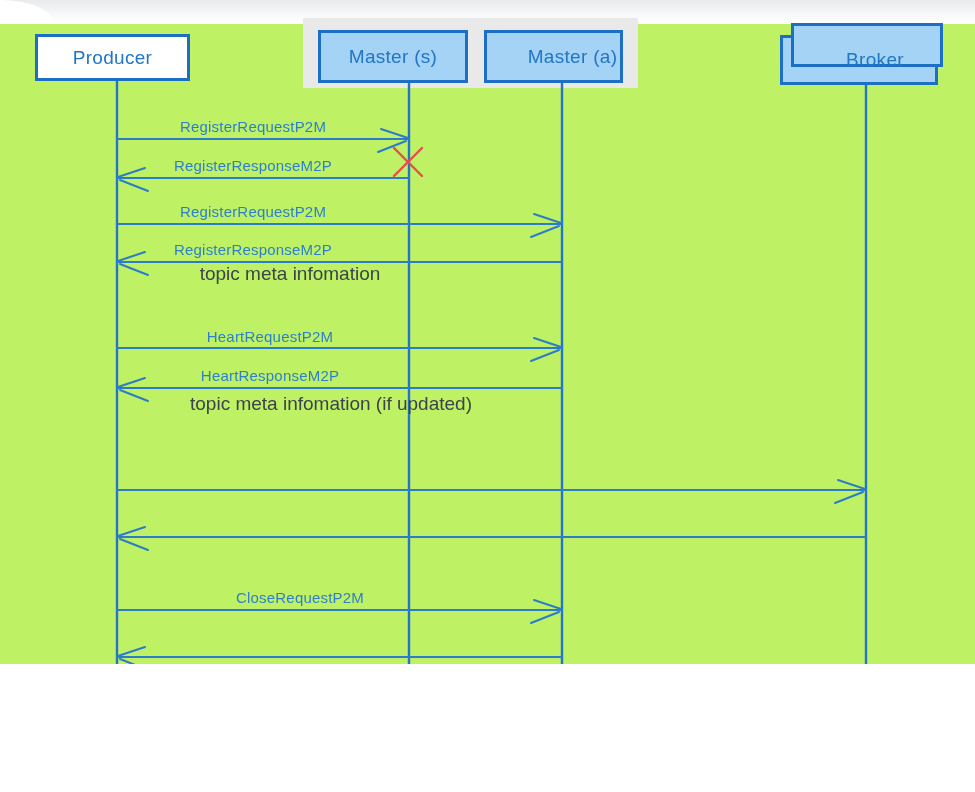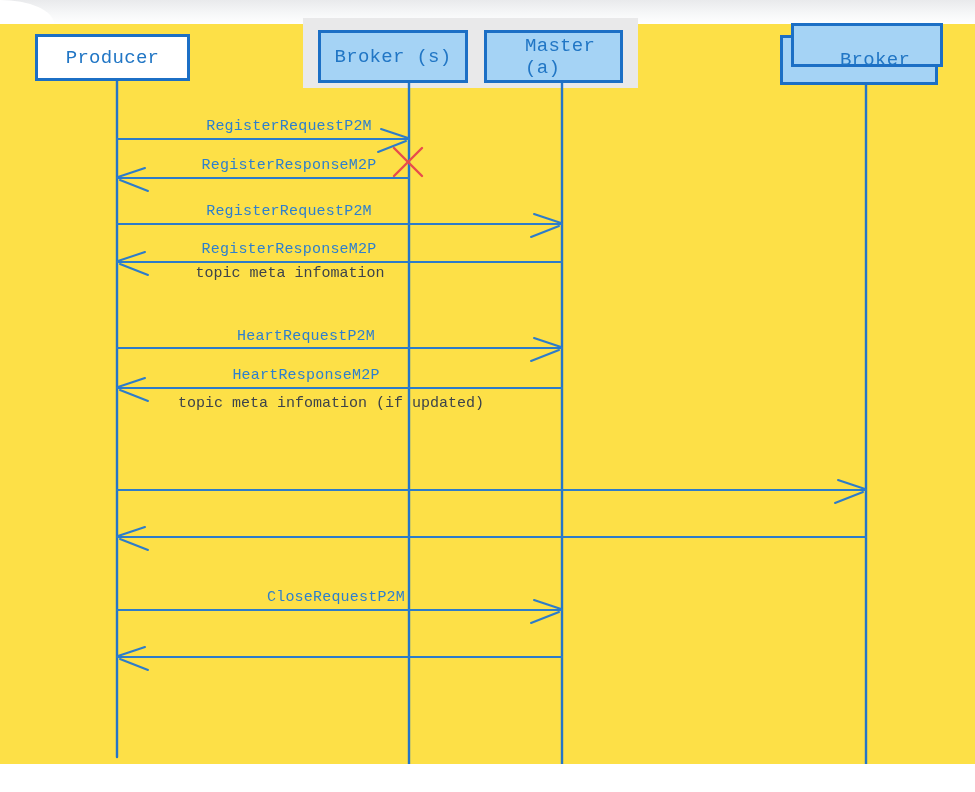--- a/index.html
+++ b/index.html
@@ -1,22 +1,22 @@
 <!DOCTYPE html>
 <html style="--c-border: #1c6fc5; --c-fill: #a5d3f5; --c-pfill: #ffffff; --c-ptext: #2176c5; --c-mtext: #2d7fce; --c-ntext: #3c434b;"><head>
 <meta charset="utf-8">
 <style>
   html, body { margin: 0; padding: 0; background: #ffffff; }
   .stage {
     position: relative;
     width: 975px;
-    height: 764px;
-    background: #fde047;
+    height: 664px;
+    background: #bef264;
     overflow: hidden;
-    font-family: Liberation Mono, monospace;
+    font-family: Liberation Sans, sans-serif;
   }
   
   .top-shade {
     position: absolute; top: 0; left: 0; width: 100%; height: 24px;
     background: linear-gradient(180deg, #e9eaec 0%, #f6f7f8 55%, #ffffff 100%);
     z-index: 0;
   }
   .corner-mask {
     position: absolute; top: 0; left: 0; width: 54px; height: 24px;
     background: #ffffff;
@@ -50,27 +50,26 @@
   }
   .labels { position: absolute; top: 0; left: 0; width: 100%; height: 100%; z-index: 4; pointer-events: none; }
   .msg-label {
     position: absolute;
     transform: translateX(-50%);
     white-space: nowrap;
     font-size: 15px;
     line-height: 18px;
     letter-spacing: 0.2px;
     color: var(--c-mtext, #2d7fce);
-    margin-left: 36px;
   }
   .note {
     position: absolute;
     transform: translateX(-50%);
     white-space: nowrap;
-    font-size: 15px;
+    font-size: 19px;
     line-height: 20px;
     color: var(--c-ntext, #3c434b);
   }
 </style>
 </head>
 <body>
 
 <div class="stage">
   <div class="top-shade"></div>
   <div class="corner-mask"></div>
@@ -112,21 +111,21 @@
       <line x1="145" y1="647" x2="118" y2="656" stroke="#2d7cc9" stroke-width="2" stroke-linecap="round"></line>
       <line x1="148" y1="670" x2="120" y2="659" stroke="#2d7cc9" stroke-width="2" stroke-linecap="round"></line>
       <line x1="394" y1="148" x2="422" y2="176" stroke="#e84c4c" stroke-width="2.4" stroke-linecap="round"></line>
       <line x1="394" y1="176" x2="422" y2="148" stroke="#e84c4c" stroke-width="2.4" stroke-linecap="round"></line>
     </svg>
 
   <div class="participant variant-plain" style="left: 35px; top: 34px; width: 155px; height: 47px;">
     <span>Producer</span>
   </div>
   <div class="participant variant-highlighted" style="left: 318px; top: 30px; width: 150px; height: 53px;">
-    <span>Broker (s)</span>
+    <span>Master (s)</span>
   </div>
   <div class="participant variant-highlighted" style="left: 484px; top: 30px; width: 139px; height: 53px; padding-left: 38px;">
     <span>Master (a)</span>
   </div>
   <div class="participant variant-stacked" style="left: 780px; top: 35px; width: 158px; height: 50px;">
     <span>Broker</span>
   </div>
 
   <div class="labels" id="labels-layer">
       <div class="msg-label" style="left: 253px; top: 118px;">RegisterRequestP2M</div>

